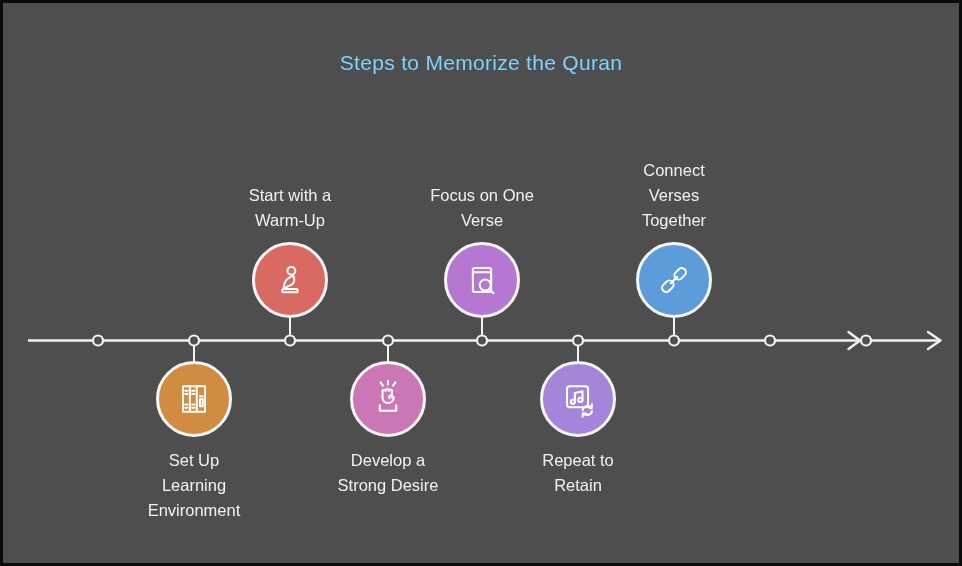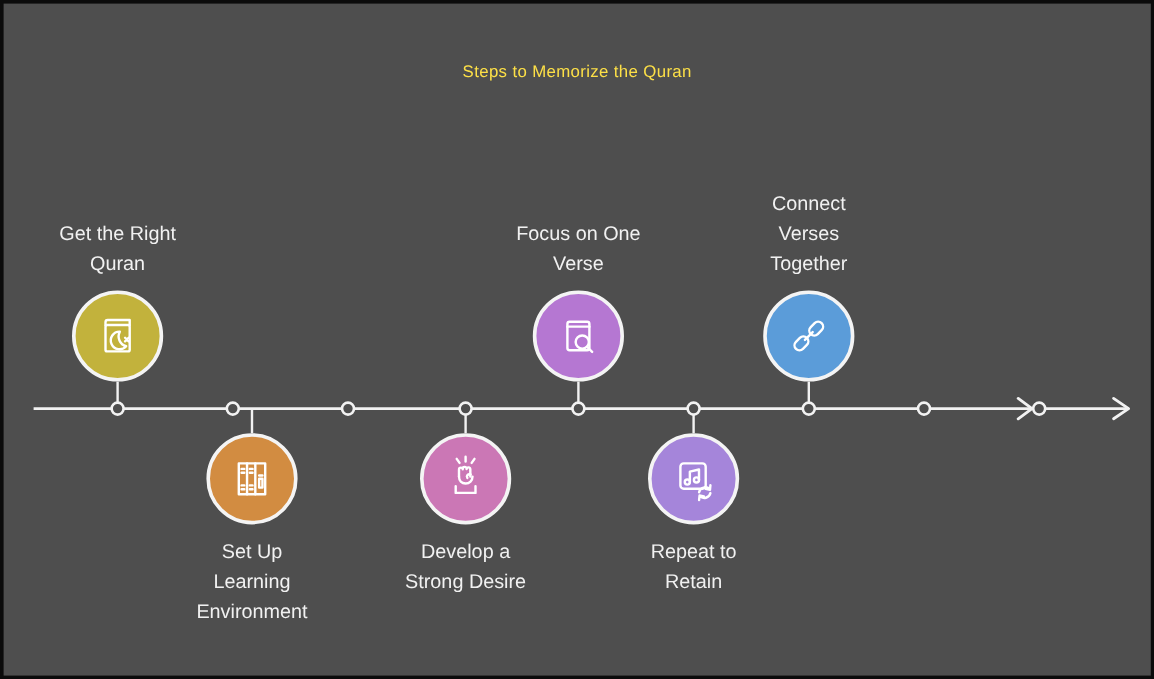--- a/index.html
+++ b/index.html
@@ -8,22 +8,22 @@
     width:962px;height:566px;
     background:#4e4e4e;
     border:3px solid #0b0b0b;
     box-sizing:border-box;
     overflow:hidden;
     font-family:"Liberation Sans", sans-serif;
   }
   .page-title{
     position:absolute;top:48px;left:0;width:100%;
     text-align:center;
-    font-size:14px;font-weight:400;letter-spacing:.3px;
-    color:#fde047;margin:0;
+    font-size:21px;font-weight:400;letter-spacing:.3px;
+    color:#7dd3fc;margin:0;
   }
   #timeline-svg{
     position:absolute;left:0;top:0;width:962px;height:566px;
     z-index:2;pointer-events:none;
   }
   .axis-line{stroke:#f2f2f2;stroke-width:2.4;}
   .arrow{stroke:#f2f2f2;stroke-width:2.4;fill:none;stroke-linecap:round;stroke-linejoin:round;}
   .node{fill:#4e4e4e;stroke:#f2f2f2;stroke-width:2.2;}
   #steps-layer{position:absolute;left:0;top:0;width:962px;height:566px;z-index:1;}
   .step{
@@ -53,47 +53,47 @@
   .step.top .connector{height:23px;}
   .step.bottom .connector{height:21px;}
 </style>
 </head>
 <body>
 
 <div id="canvas">
   <h1 class="page-title">Steps to Memorize the Quran</h1>
 
   <div id="steps-layer">
-      <div class="step top" style="left: 10px;">
-        <div class="step-label">Get the Right
-Quran</div>
-        <div class="step-circle" style="background: rgb(194, 178, 60);">
-          <svg class="icon" viewBox="0 0 48 48">
-            <rect x="13" y="14" width="22" height="24" rx="1.5"></rect>
-            <path d="M13 14 v-2.5 a2 2 0 0 1 2 -2 h20 v4.5"></path>
-            <path d="M26 20 a8 8 0 1 0 5.8 13.3 A9.3 9.3 0 0 1 26 20 z"></path>
-            <path d="M30.8 25.6 l3.2 3.2 M34 25.6 l-3.2 3.2"></path>
-          </svg>
-        </div>
-        <div class="connector"></div>
-      </div>
-      <div class="step bottom" style="left: 122px;">
+      <div class="step bottom" style="left: 106px;">
         <div class="connector"></div>
         <div class="step-circle" style="background: rgb(210, 140, 65);">
           <svg class="icon" viewBox="0 0 48 48">
             <rect x="12" y="10" width="24" height="28"></rect>
             <path d="M19.5 10 v28 M27 10 v28"></path>
             <path d="M14.5 15 h2.5 M14.5 18.5 h2.5 M14.5 30 h2.5 M14.5 33.5 h2.5"></path>
             <path d="M22 15 h2.5 M22 18.5 h2.5 M22 30 h2.5 M22 33.5 h2.5"></path>
             <path d="M30.5 21 h3 M30.5 24 h3 v8 h-3 z"></path>
           </svg>
         </div>
         <div class="step-label">Set Up
 Learning
 Environment</div>
+      </div>
+      <div class="step top" style="left: 202px;">
+        <div class="step-label">Start with a
+Warm-Up</div>
+        <div class="step-circle" style="background: rgb(217, 106, 98);">
+          <svg class="icon" viewBox="0 0 48 48">
+            <circle cx="25.5" cy="14" r="4.3"></circle>
+            <path d="M27.5 19.5 c-7 2 -10 7 -10.5 13"></path>
+            <path d="M27.5 19.5 c2.3 4 1.5 8 -2.3 10 c-3.8 1.4 -6.5 2.5 -7.2 4.3"></path>
+            <rect x="15.5" y="33.8" width="17" height="3.6" rx="1.8"></rect>
+          </svg>
+        </div>
+        <div class="connector"></div>
       </div>
       <div class="step bottom" style="left: 300px;">
         <div class="connector"></div>
         <div class="step-circle" style="background: rgb(203, 119, 181);">
           <svg class="icon" viewBox="0 0 48 48">
             <path d="M18.5 9.5 l-2.6 -3.6 M24 8.3 v-4.3 M29.5 9.5 l2.6 -3.6"></path>
             <path d="M18 22 v-6.3 c0 -2.4 3.4 -2.4 3.4 -0.3 M21.4 15 c0 -2.4 3.5 -2.4 3.5 -0.2 M24.9 15.2 c0 -2.2 3.4 -2.2 3.4 0.3 v6.5"></path>
             <path d="M18 22 c0 3.8 2.5 6.3 6 6.3 s6.3 -2.5 6.3 -6.3"></path>
             <path d="M28.6 20 c-2.6 -0.6 -4.2 1.2 -3 3.2"></path>
             <path d="M15 30.8 v6 h18 v-6"></path>

